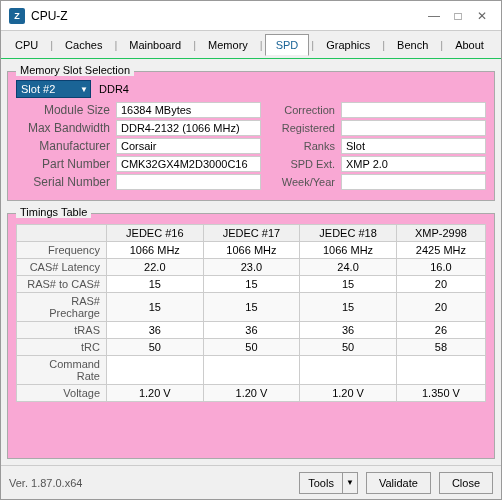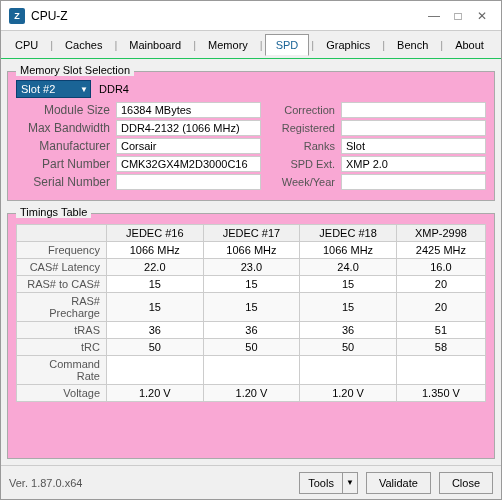--- a/index.html
+++ b/index.html
@@ -388,21 +388,21 @@
       <td>15</td>
       <td>15</td>
       <td>15</td>
       <td>20</td>
     </tr>
             <tr>
       <td class="row-label">tRAS</td>
       <td>36</td>
       <td>36</td>
       <td>36</td>
-      <td>51</td>
+      <td>26</td>
     </tr>
             <tr>
       <td class="row-label">tRC</td>
       <td>50</td>
       <td>50</td>
       <td>50</td>
       <td>58</td>
     </tr>
             <tr>
       <td class="row-label">Command Rate</td>

